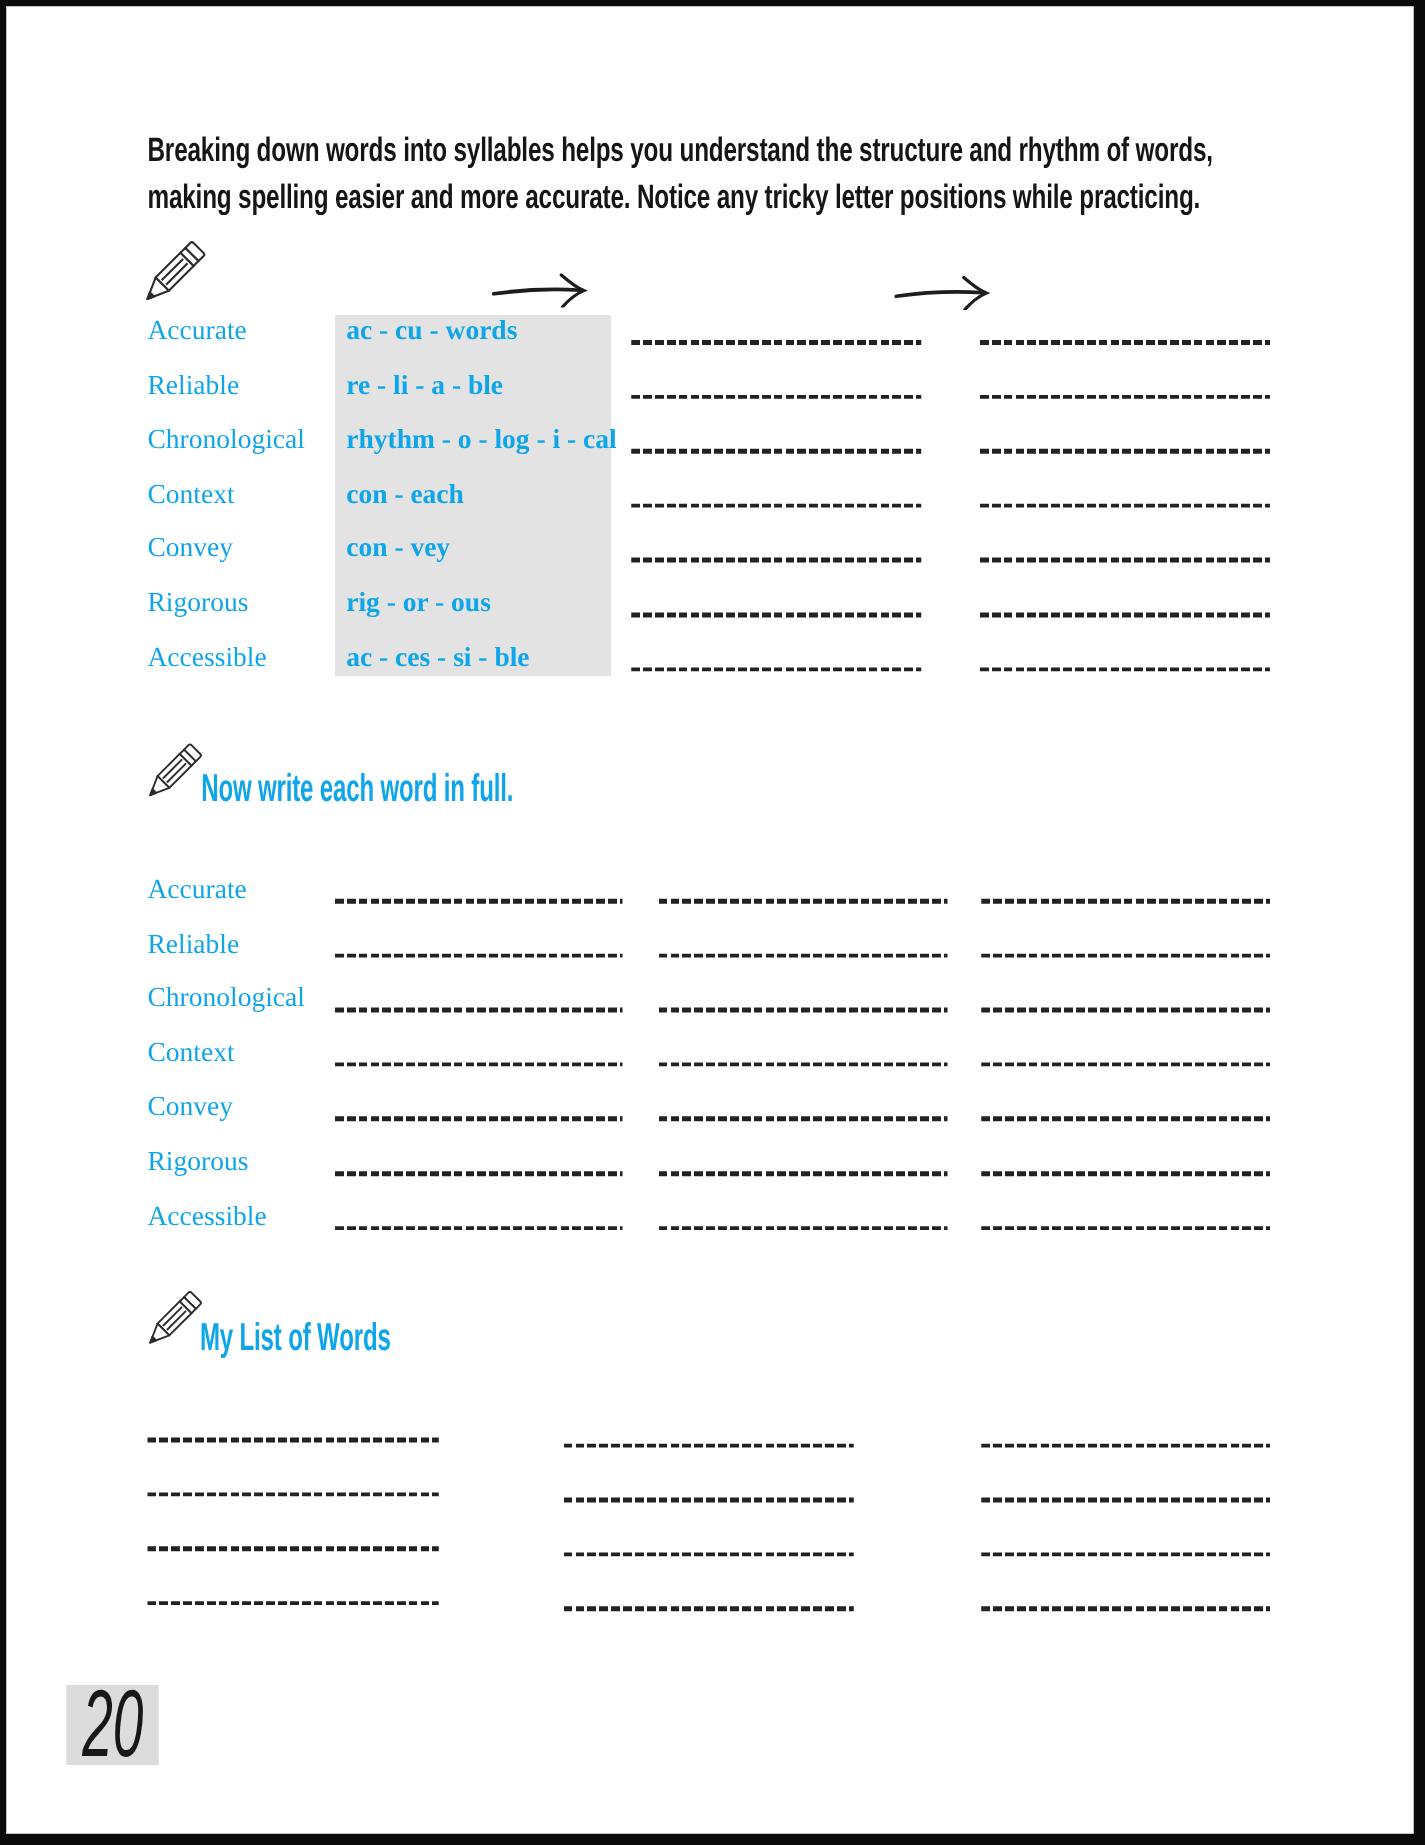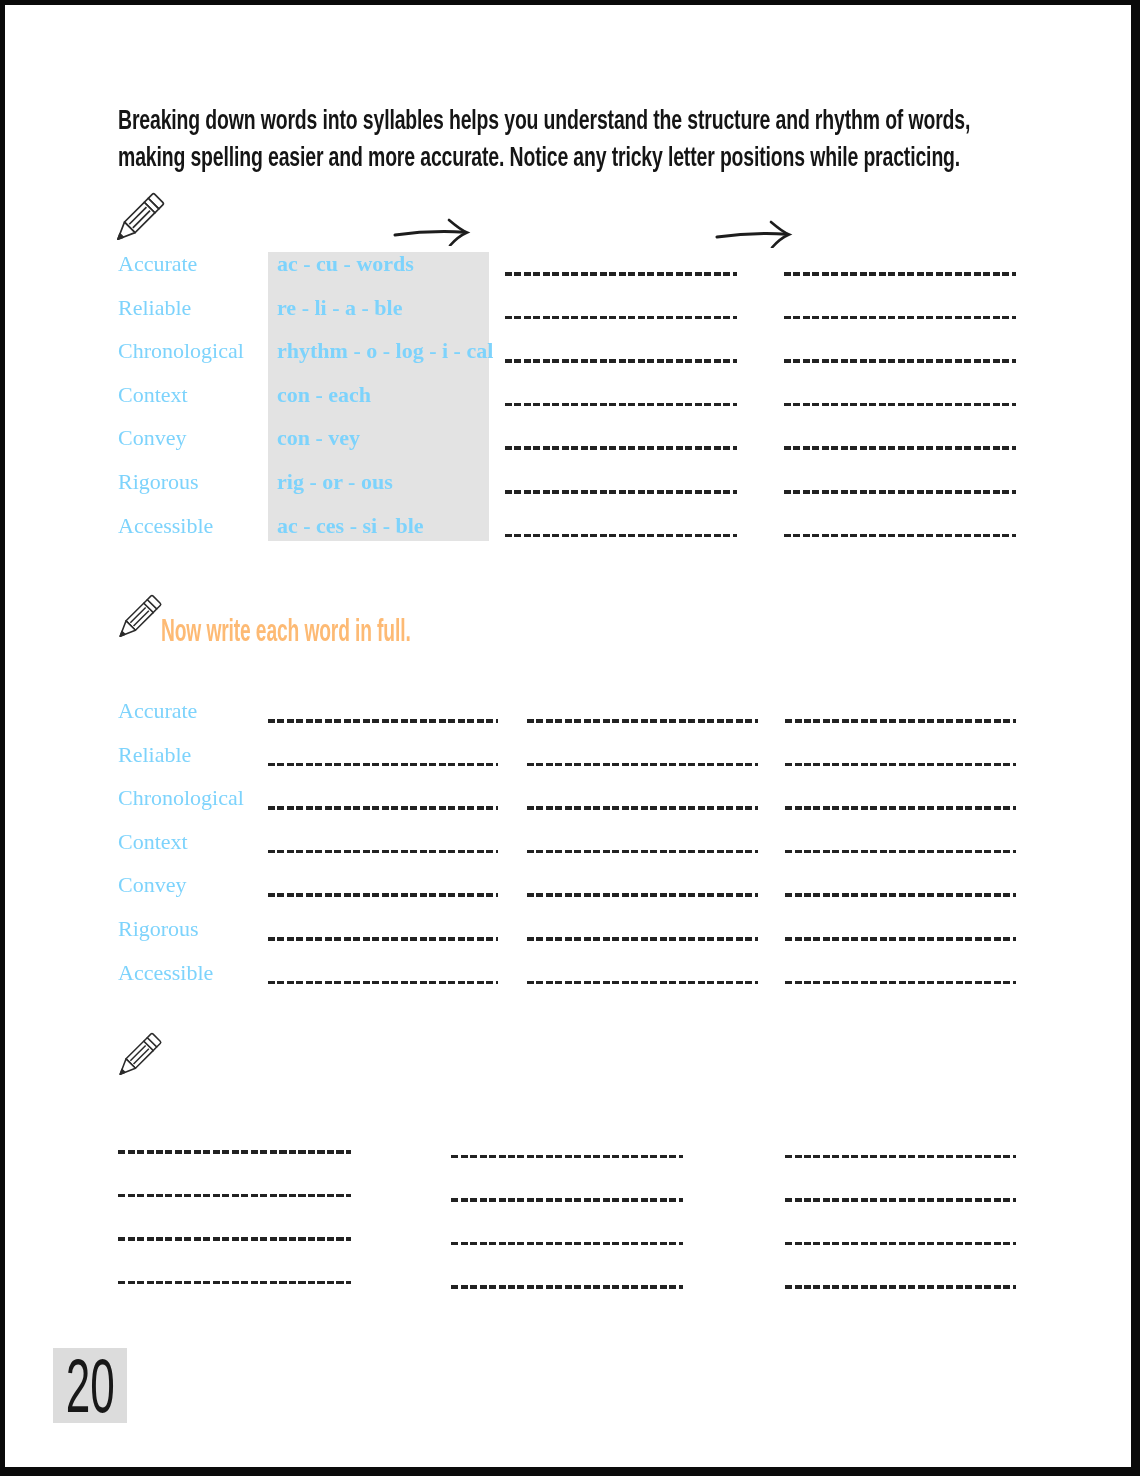--- a/index.html
+++ b/index.html
@@ -5,39 +5,39 @@
   html,body{margin:0;padding:0;overflow:hidden;}
   body{width:1140px;height:1476px;background:#0a0a0a;position:relative;
        font-family:"Liberation Sans",sans-serif;}
   .sheet{position:absolute;left:5px;top:5px;width:1126px;height:1462px;background:#ffffff;}
   #content{position:absolute;left:0;top:0;width:1140px;height:1476px;}
 
   .intro{position:absolute;left:118px;top:102px;color:#151515;}
   .cl{display:block;white-space:nowrap;font-weight:700;font-size:27px;line-height:37px;
       letter-spacing:-0.2px;transform:scaleX(0.72);transform-origin:0 0;}
 
-  .heading{position:absolute;color:#fdba74;}
+  .heading{position:absolute;color:#0ea5e9;}
   .heading .ht{display:block;white-space:nowrap;font-weight:700;font-size:31px;line-height:34px;
       letter-spacing:-0.2px;transform:scaleX(0.62);transform-origin:0 0;}
 
   .pencil{position:absolute;}
   .arrow{position:absolute;}
 
   .hl{position:absolute;left:268px;top:252px;width:221px;height:289px;}
 
   .row{position:absolute;left:0;width:1140px;height:44px;}
-  .serif{font-family:"Liberation Serif",serif;color:#7dd3fc;}
+  .serif{font-family:"Liberation Serif",serif;color:#0ea5e9;}
   .word{position:absolute;left:118px;top:0;font-size:22px;line-height:30px;white-space:nowrap;}
   .syl{position:absolute;left:277px;top:0;font-size:22px;line-height:30px;font-weight:700;white-space:nowrap;}
 
   .dl{position:absolute;height:3.5px;
       background-image:repeating-linear-gradient(90deg,#222 0 7px,transparent 7px 9.5px);}
 
-  .pagebox{position:absolute;left:53px;top:1348px;width:74px;height:75px;
-      display:flex;align-items:center;justify-content:center;}
+  .pagebox{position:absolute;left:53px;top:1348px;width:74px;height:64px;
+      display:flex;align-items:center;justify-content:center;font-style:italic;}
   .pagenum{font-size:76px;line-height:68px;font-weight:400;color:#181818;
       transform:scaleX(0.58);transform-origin:50% 50%;}
 </style>
 </head>
 <body>
 
 <div class="sheet"></div>
 
 <div id="content">
 
@@ -178,20 +178,23 @@
         <g transform="translate(30,33) rotate(45)" fill="#ffffff" stroke="#2b2b2b" stroke-width="1.8" stroke-linejoin="round">
           <path d="M -8 -22 L -8 -28 Q -8 -30 -6 -30 L 6 -30 Q 8 -30 8 -28 L 8 -22 Z"></path>
           <rect x="-8" y="-22" width="16" height="6"></rect>
           <rect x="-8" y="-16" width="16" height="30"></rect>
           <line x1="-2.7" y1="-14" x2="-2.7" y2="12"></line>
           <line x1="2.7" y1="-14" x2="2.7" y2="12"></line>
           <path d="M -8 14 L 0 32 L 8 14 Z"></path>
           <path d="M -2.5 26.4 L 0 32 L 2.5 26.4 Z" fill="#2b2b2b"></path>
         </g>
       </svg></div>
+  <div class="heading" style="left:160px;top:1053px;">
+    <span class="ht">My List of Words</span>
+  </div>
 
   <div id="sec3">
       <div class="dl" style="left: 118px; top: 1150px; width: 233px;"></div>
       <div class="dl" style="left: 118px; top: 1193.6px; width: 233px;"></div>
       <div class="dl" style="left: 118px; top: 1237.2px; width: 233px;"></div>
       <div class="dl" style="left: 118px; top: 1280.8px; width: 233px;"></div>
       <div class="dl" style="left: 451px; top: 1154.5px; width: 232px;"></div>
       <div class="dl" style="left: 451px; top: 1198.1px; width: 232px;"></div>
       <div class="dl" style="left: 451px; top: 1241.7px; width: 232px;"></div>
       <div class="dl" style="left: 451px; top: 1285.3px; width: 232px;"></div>

